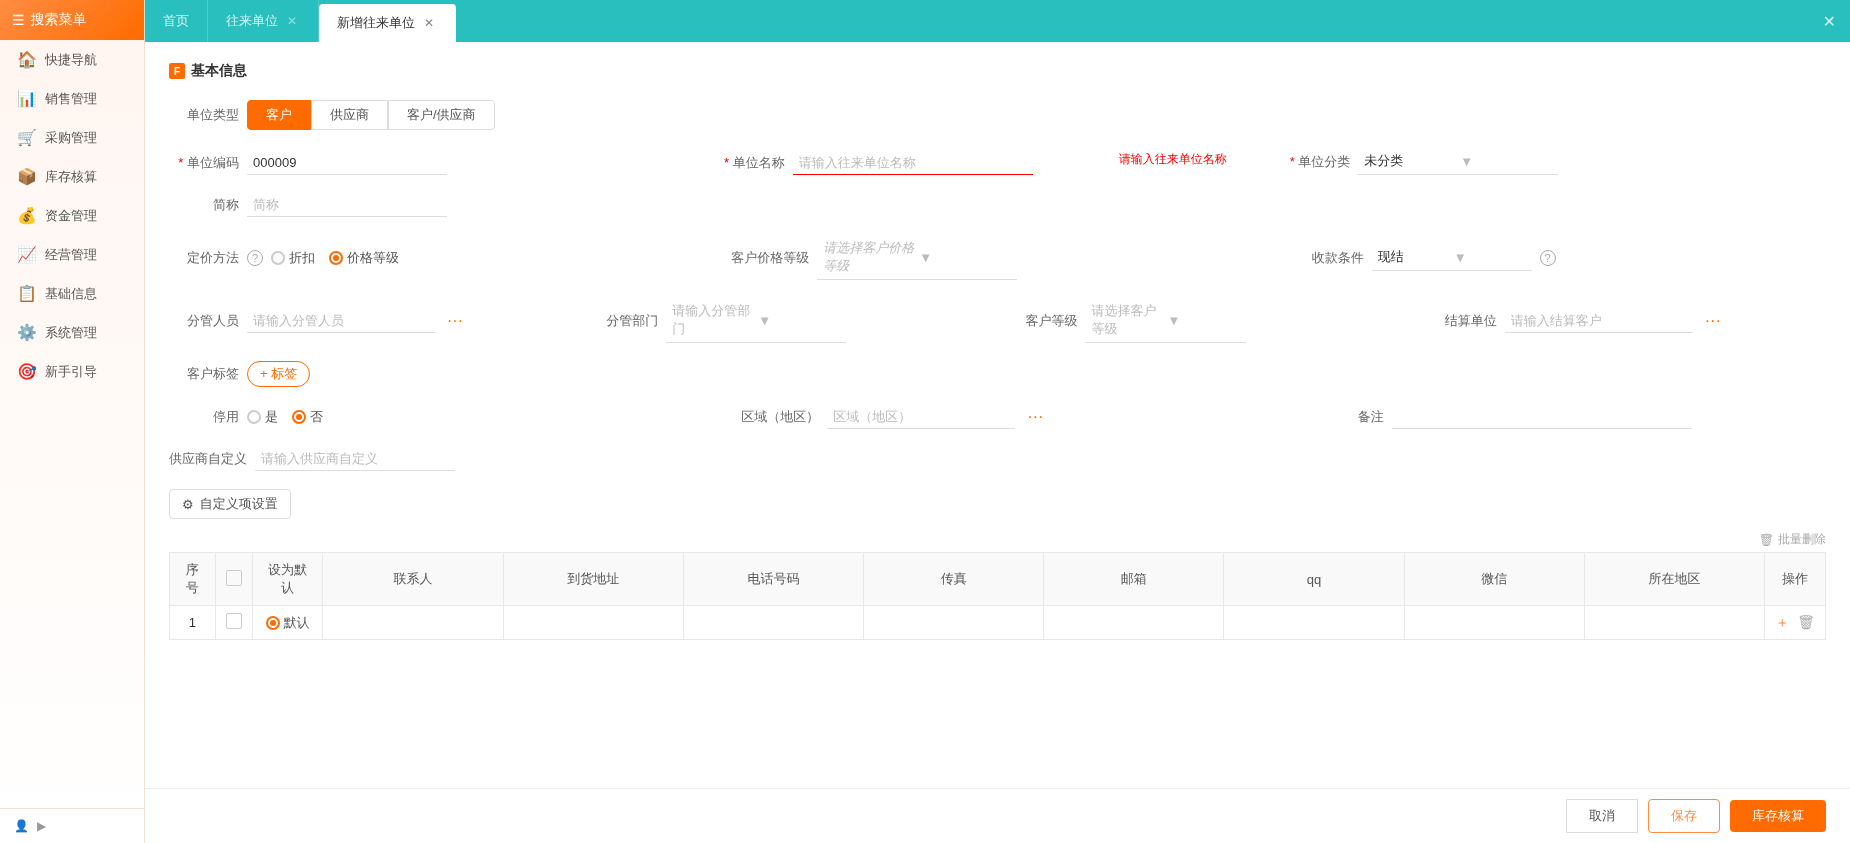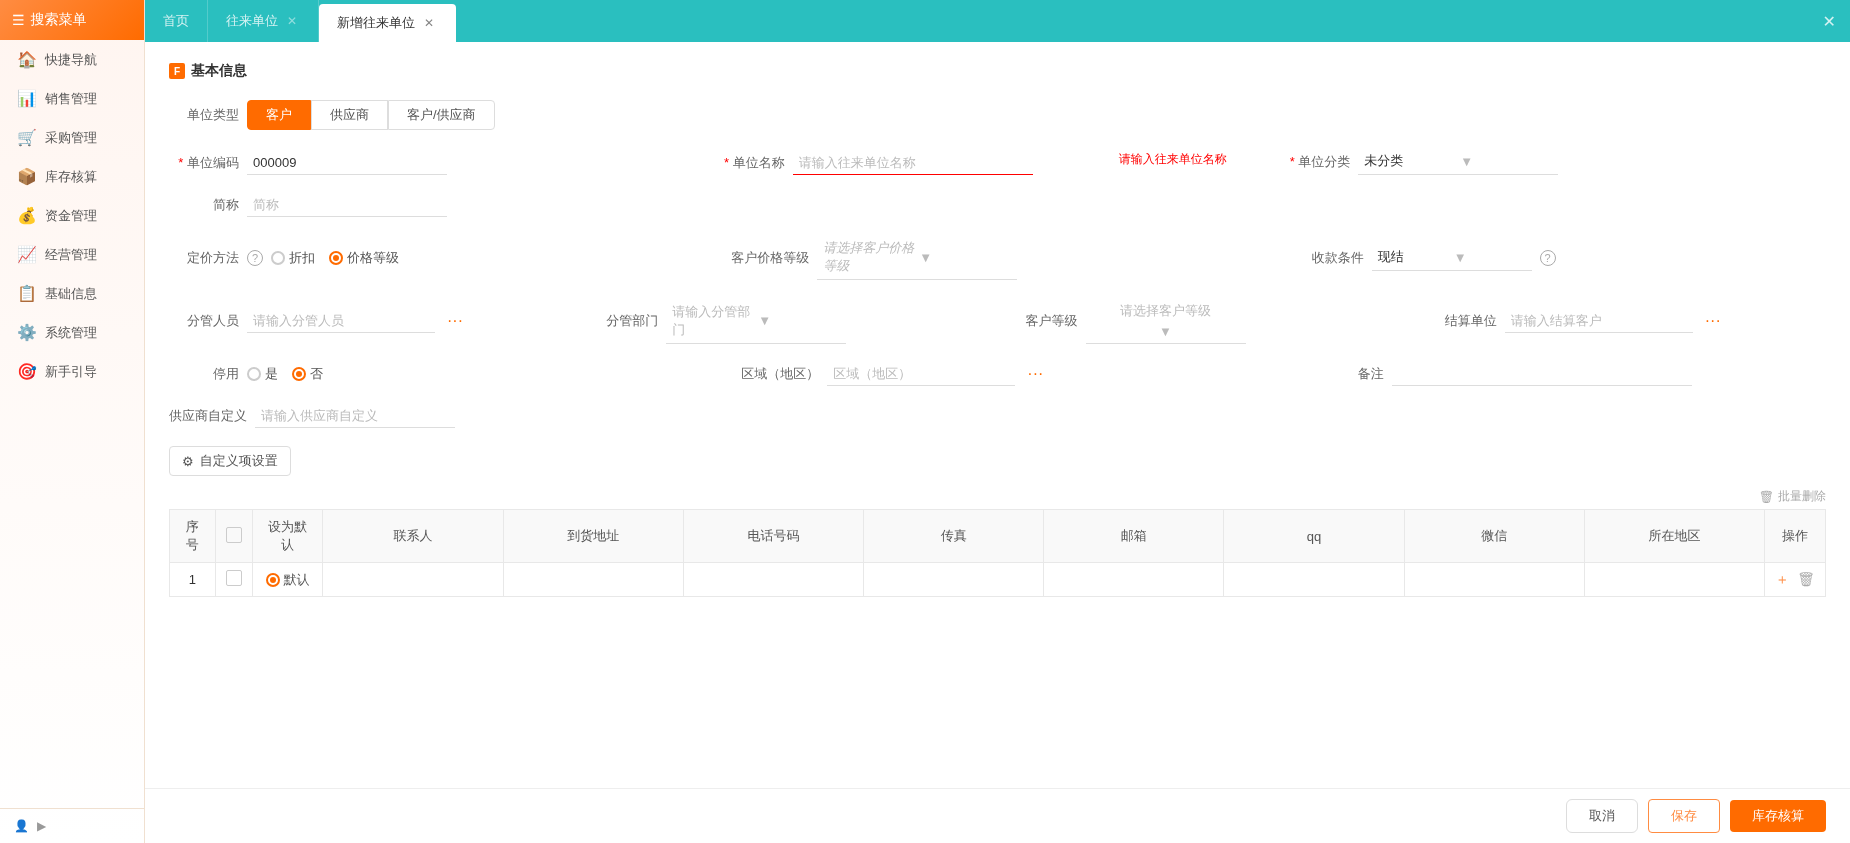--- a/index.html
+++ b/index.html
@@ -281,21 +281,21 @@
       align-items: center;
       padding: 10px 24px;
       background: white;
       border-top: 1px solid #eee;
       gap: 10px;
       flex-shrink: 0;
     }
     .btn-cancel {
       padding: 7px 22px;
       border: 1px solid #ddd;
-      border-radius: 6px;
+      border-radius: 0;
       cursor: pointer;
       font-size: 13px;
       color: #555;
       background: white;
       margin-left: 43px;
     }
     .btn-save {
       padding: 7px 22px;
       border: 1px solid #ff8c42;
       border-radius: 4px;
@@ -496,32 +496,40 @@
       </div>
       <div class="form-group" style="margin-left:20px;">
         <span class="form-label">分管部门</span>
         <div class="form-select" style="min-width:180px;">
           <span>请输入分管部门</span>
           <span class="chevron">▼</span>
         </div>
       </div>
       <div class="form-group" style="margin-left:20px;">
         <span class="form-label">客户等级</span>
-        <div class="form-select" style="min-width:160px;flex-direction:column;">
+        <div class="form-select" style="min-width:160px;">
           <span>请选择客户等级</span>
           <span class="chevron">▼</span>
         </div>
       </div>
       <div class="form-group" style="margin-left:20px;">
         <span class="form-label">结算单位</span>
         <input class="form-input" type="text" placeholder="请输入结算客户" style="min-width: 180px;">
         <span class="more-btn">···</span>
       </div>
     </div>
 
+    <div class="form-row" style="align-items:center;">
+      <div class="form-group">
+        <span class="form-label">客户标签</span>
+        <div class="tag-btn">
+          <span>+ 标签</span>
+        </div>
+      </div>
+    </div>
 
     <div class="form-row" style="align-items:center;">
       <div class="form-group">
         <span class="form-label">停用</span>
         <div class="radio-group">
           <div class="radio-item">
             <div class="radio-circle"></div>
             <span>是</span>
           </div>
           <div class="radio-item">

